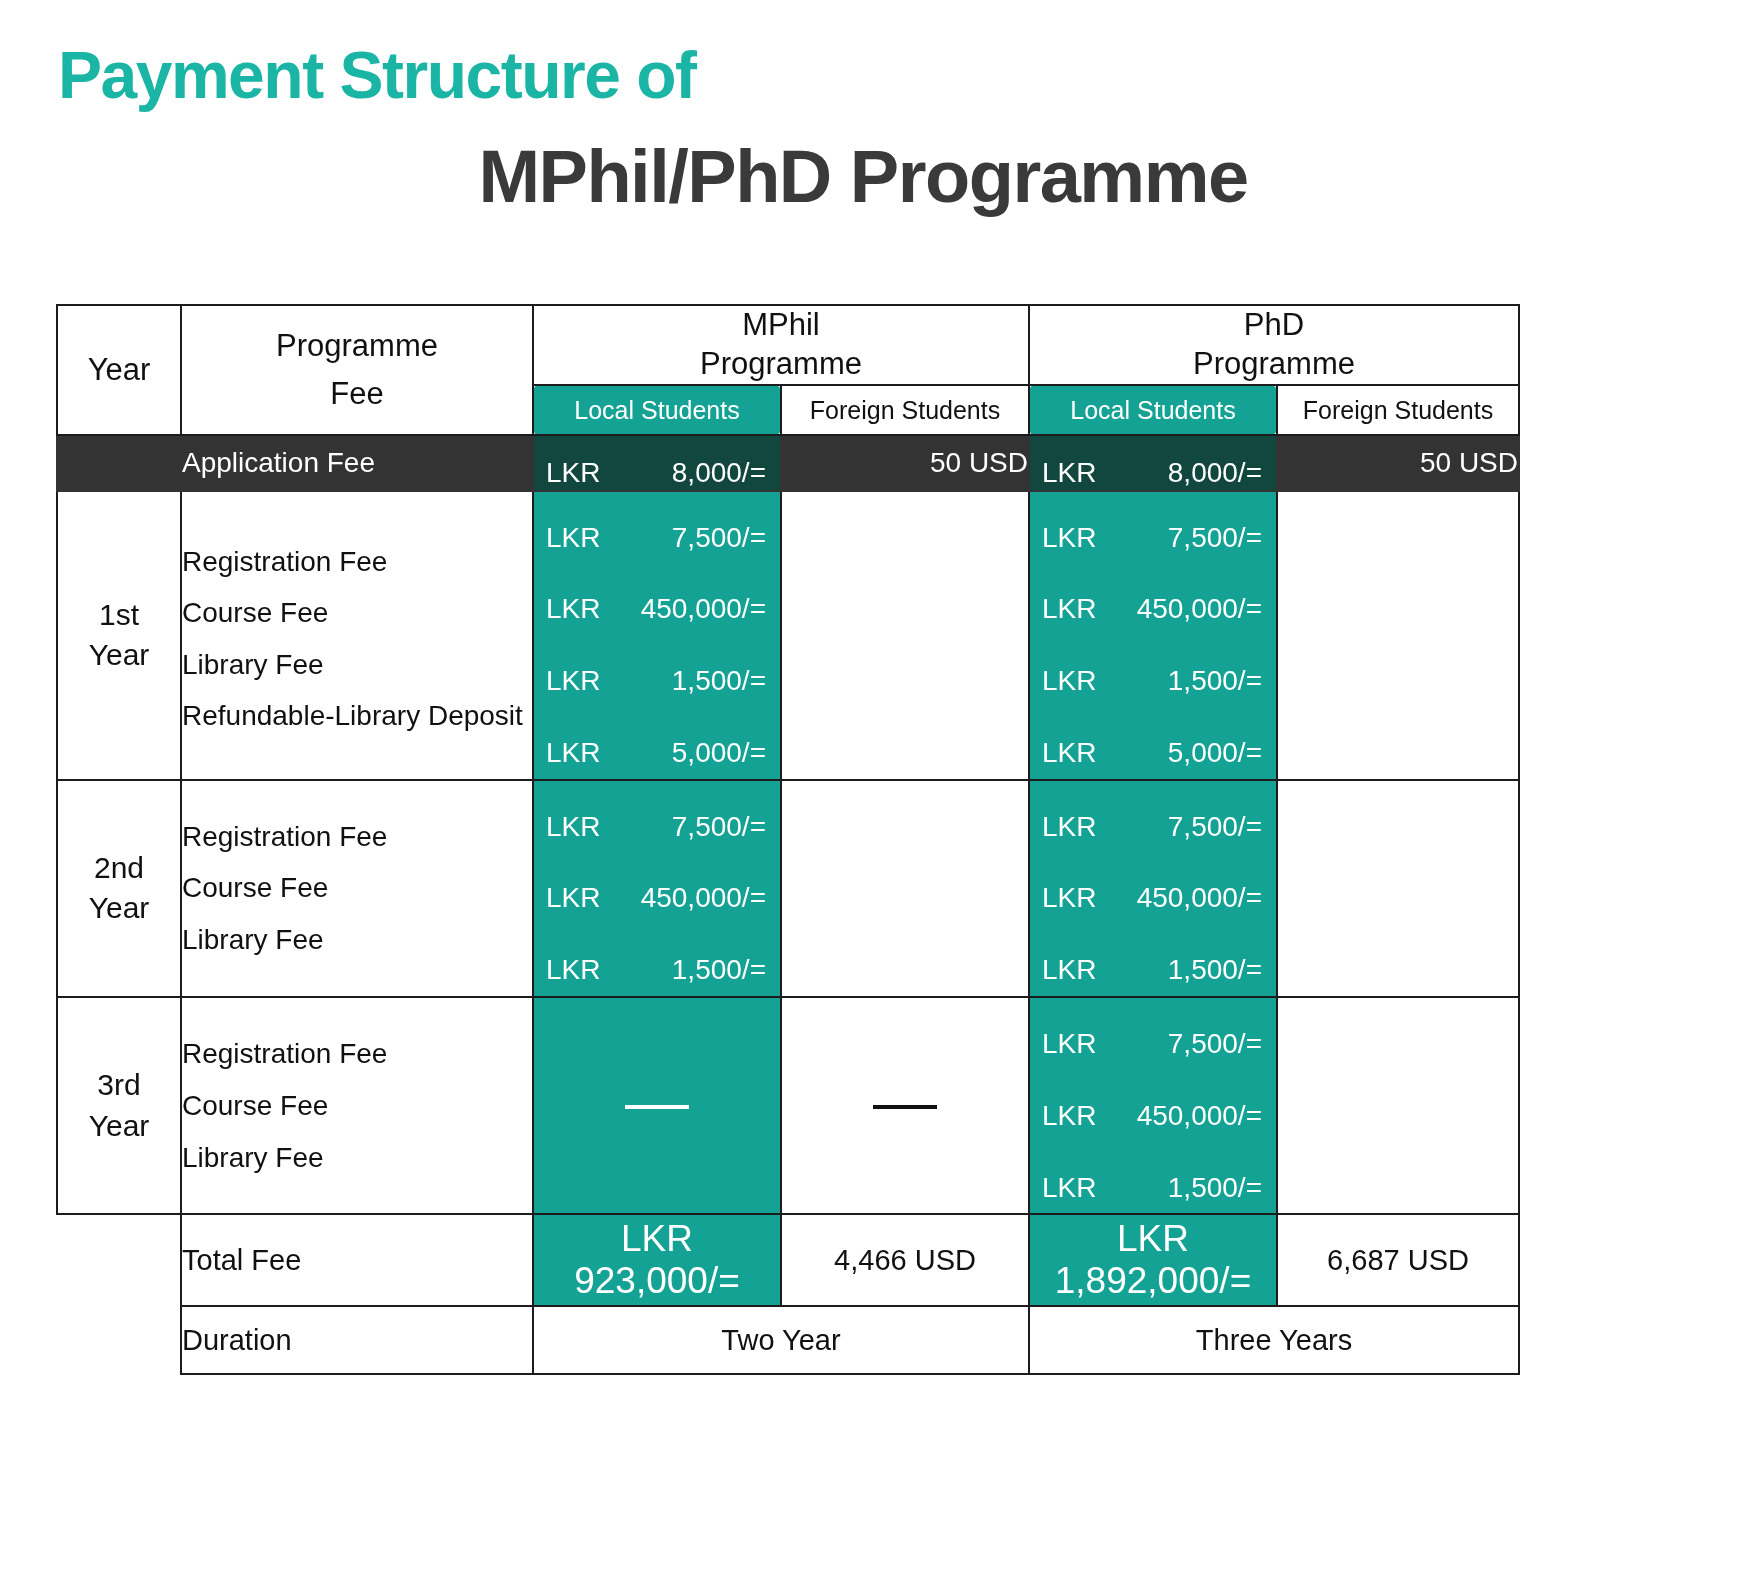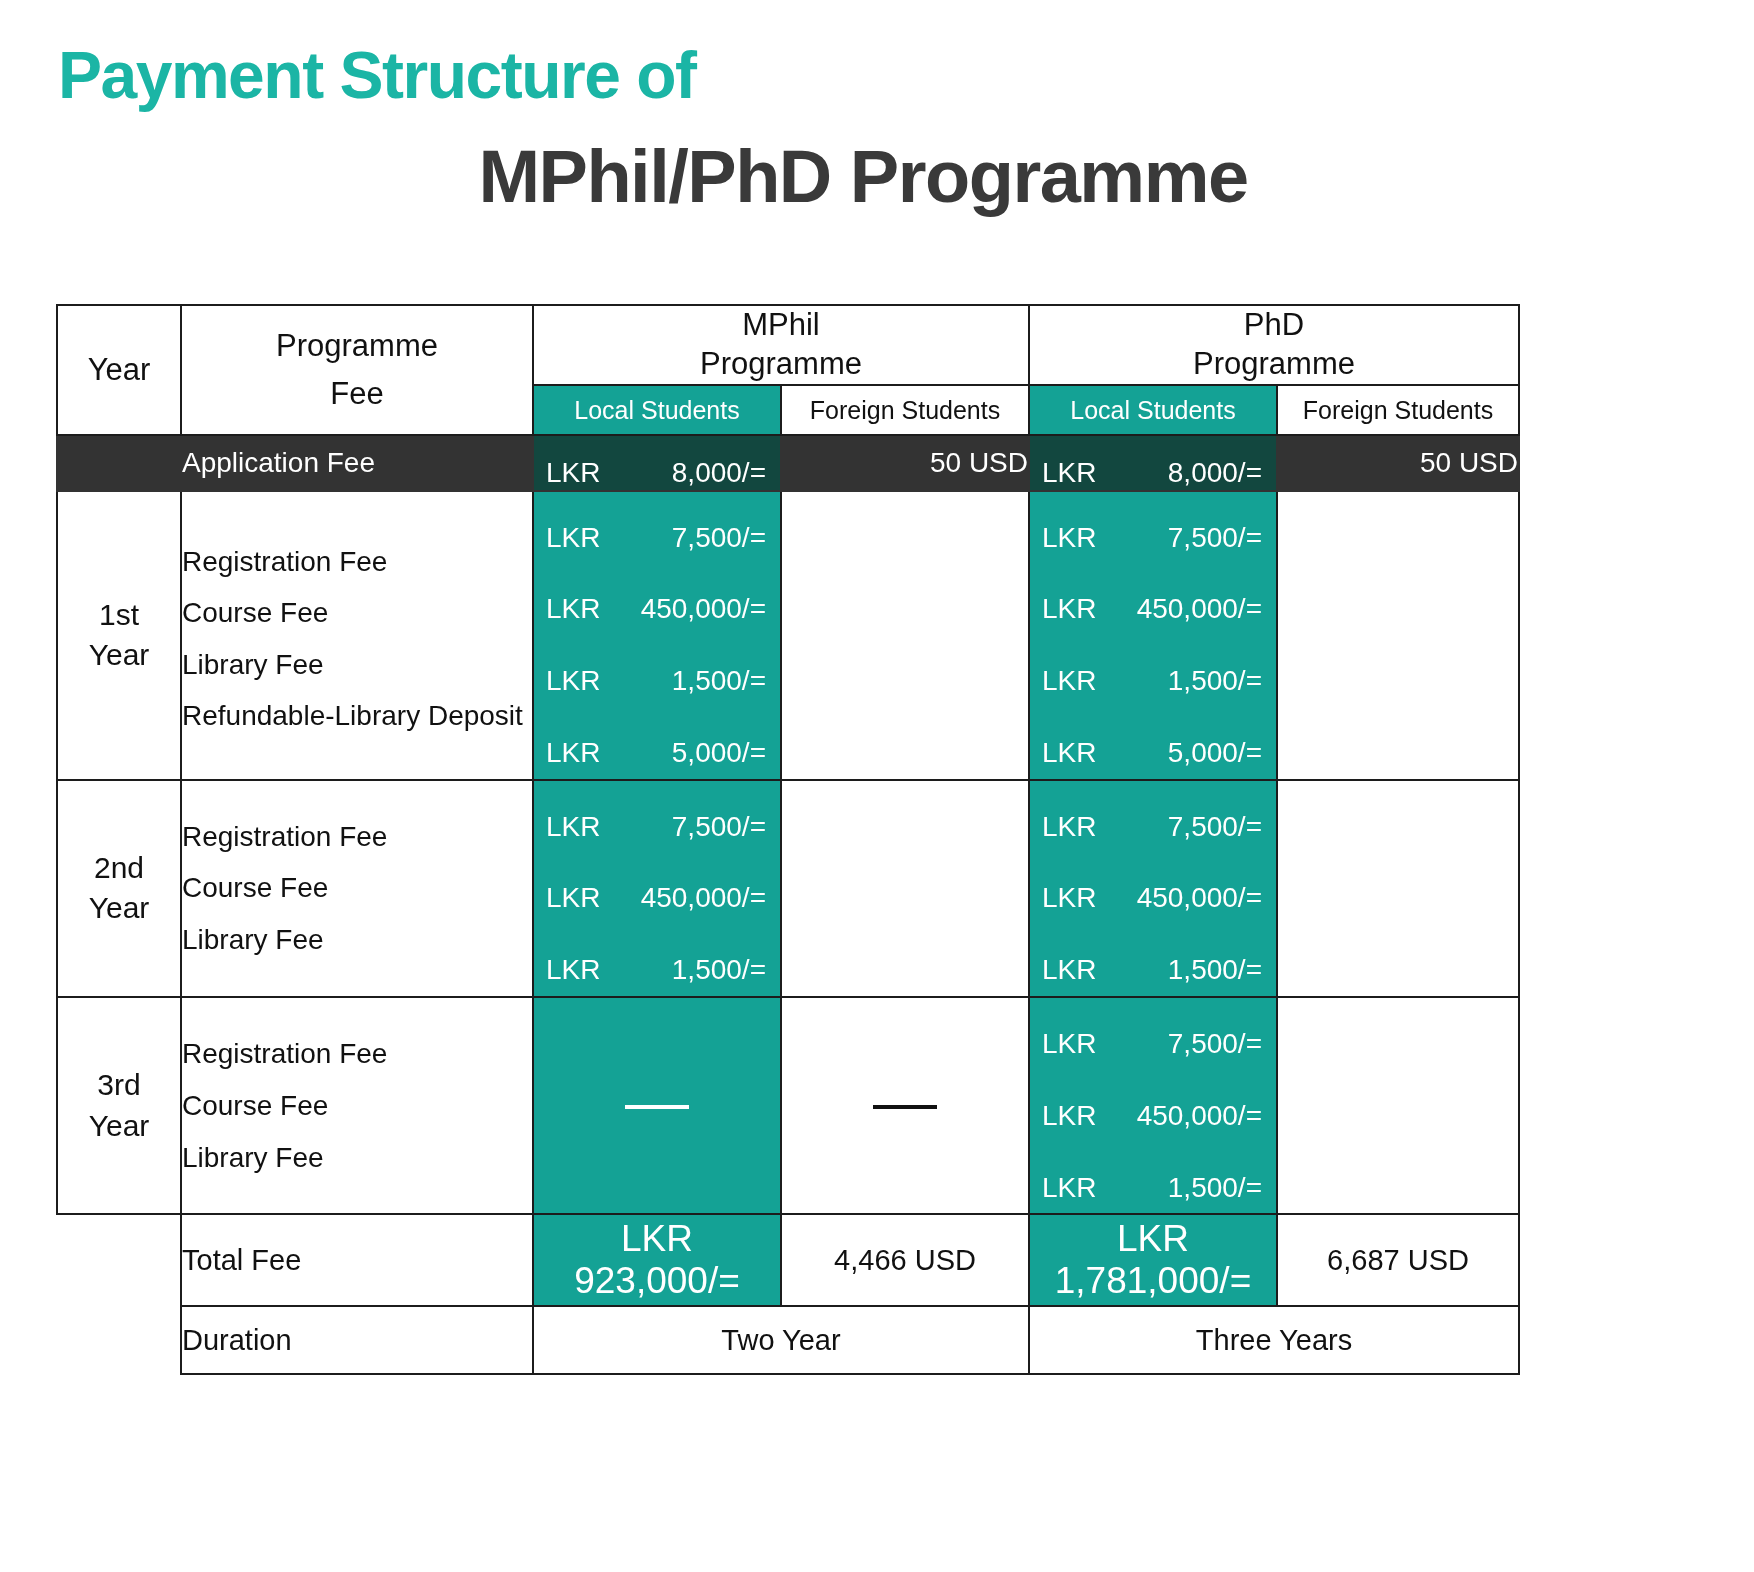--- a/index.html
+++ b/index.html
@@ -98,20 +98,21 @@
     text-align: center;
     font-size: 25px;
     height: 48px;
     line-height: 48px;
     white-space: nowrap;
   }
   .teal-hdr {
     background: #14A295;
     color: #ffffff;
     border-color: #14A295;
+    border-radius: 6px;
   }
   .white-hdr {
     background: #ffffff;
     color: #111111;
   }
 
   
   .appfee-row td {
     height: 56px;
     border-color: #333333;
@@ -416,21 +417,21 @@
             </div>
         </td>
         <td class="val-white"></td>
       </tr>
 
       <tr class="total-row">
         <td class="blank-cell" style="border-left:none;border-bottom:none;"></td>
         <td class="total-label">Total Fee</td>
         <td class="total-teal">LKR 923,000/=</td>
         <td class="total-white">4,466 USD</td>
-        <td class="total-teal">LKR 1,781,000/=</td>
+        <td class="total-teal">LKR 1,892,000/=</td>
         <td class="total-white">6,687 USD</td>
       </tr>
 
       <tr class="dur-row">
         <td class="blank-cell" style="border-left:none;border-top:none;border-bottom:none;"></td>
         <td class="dur-label">Duration</td>
         <td class="dur-val" colspan="2">Two Year</td>
         <td class="dur-val" colspan="2">Three Years</td>
       </tr>
 

